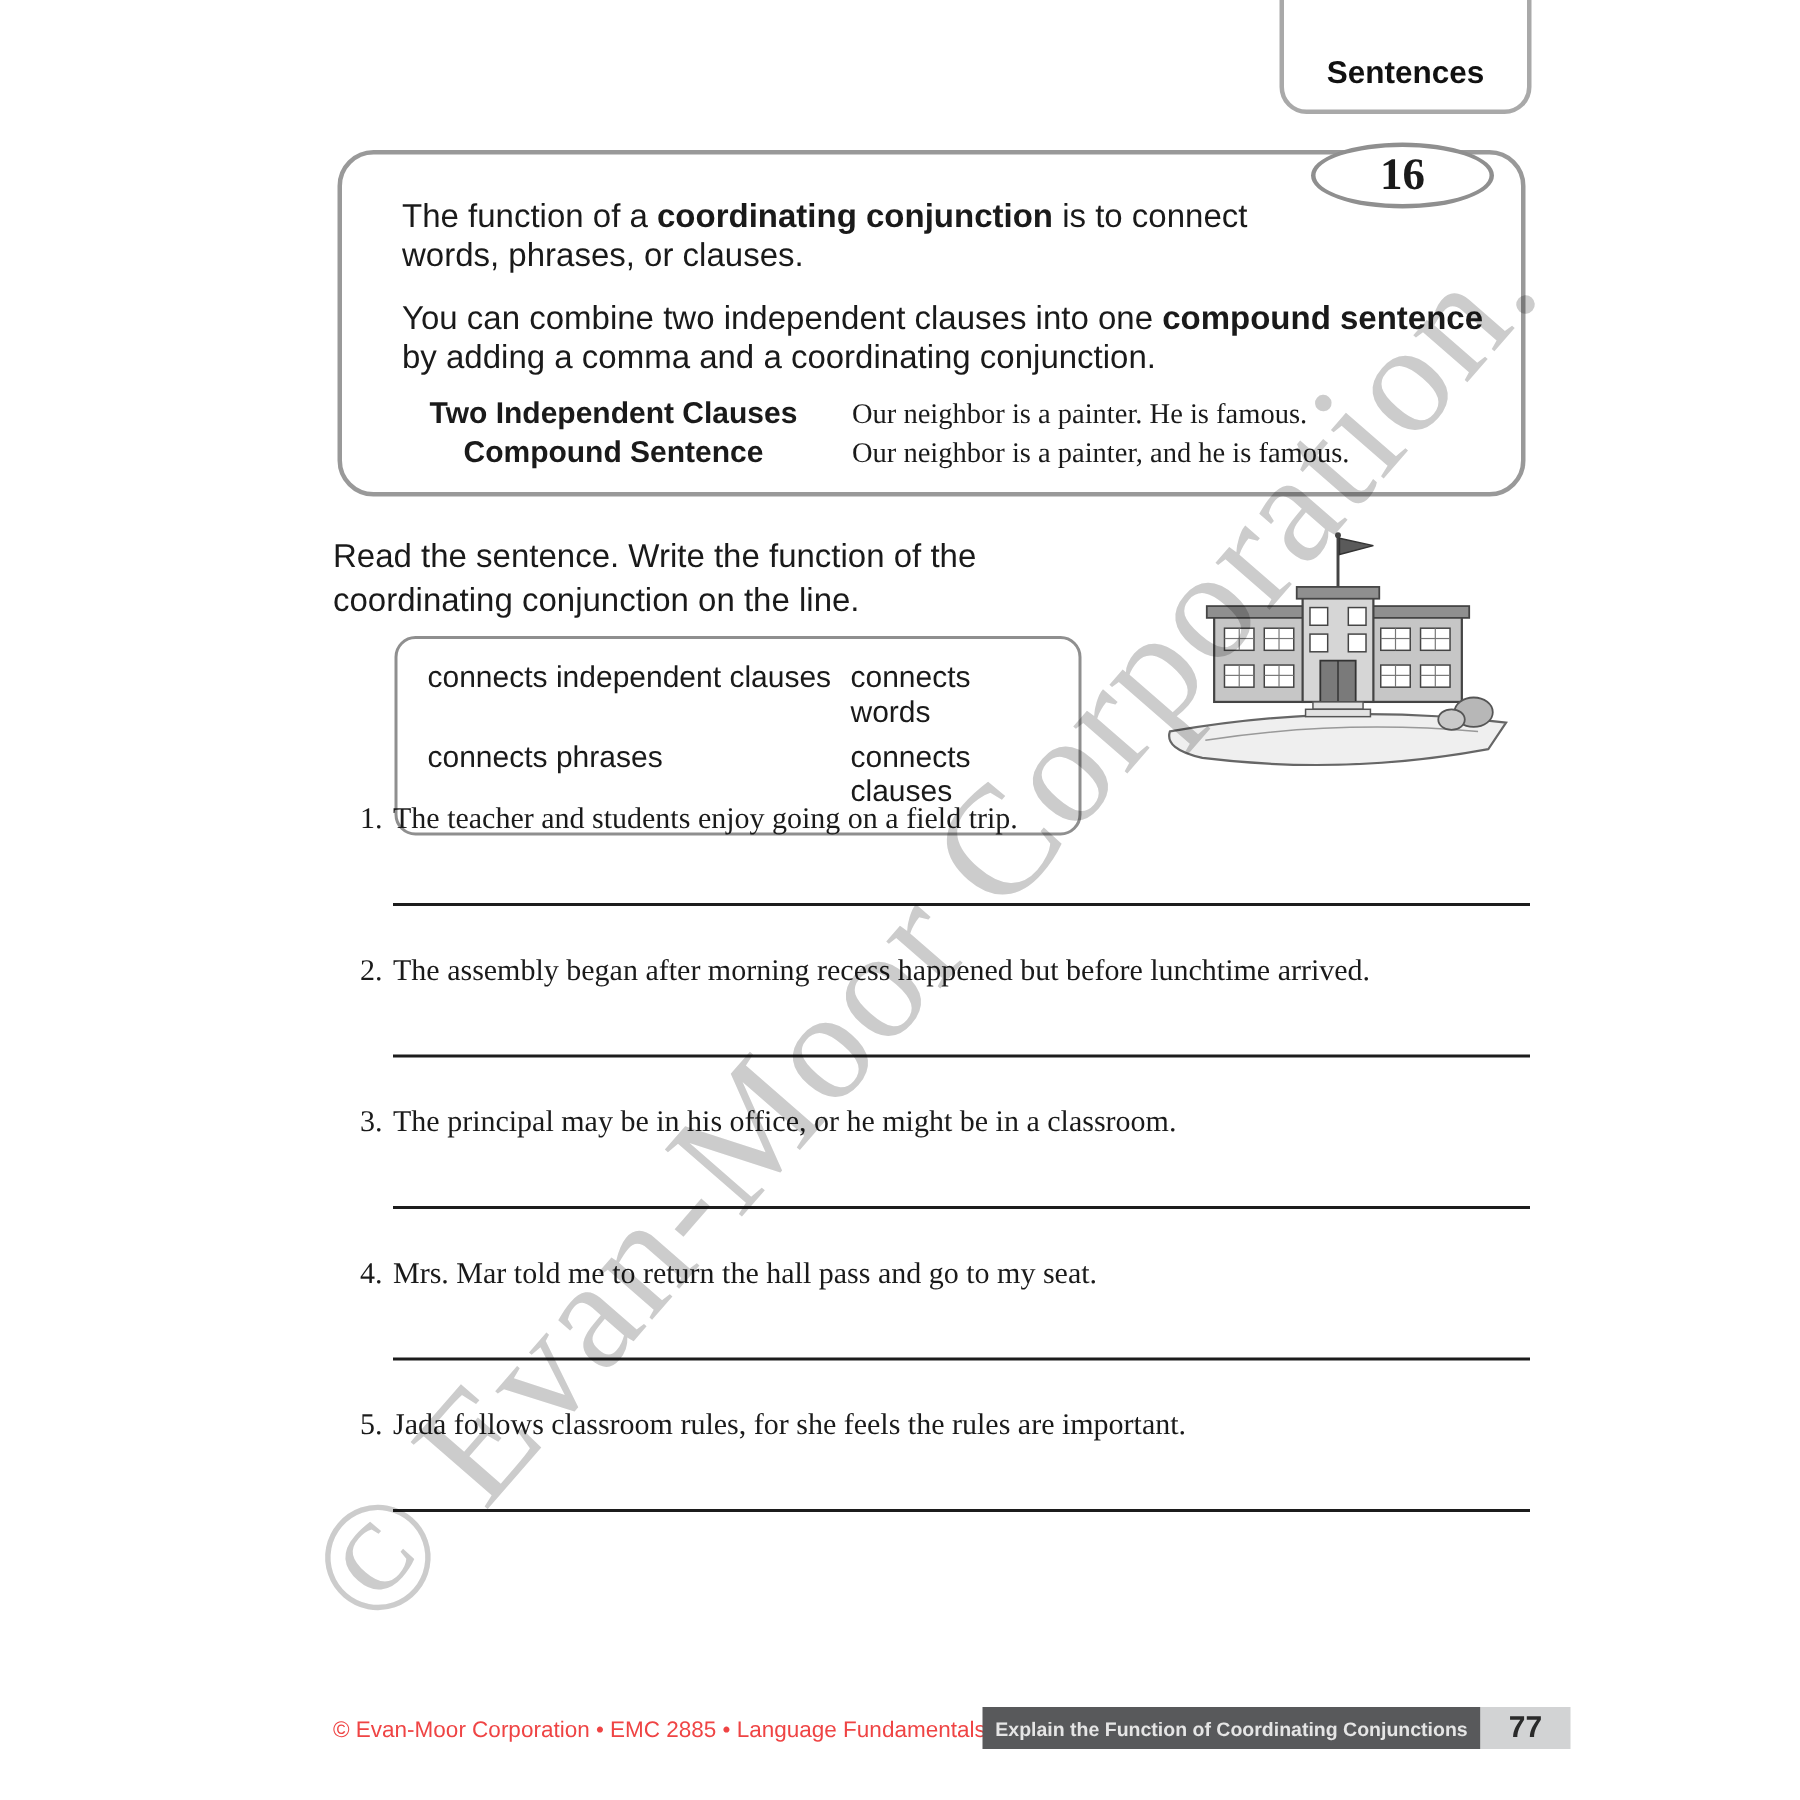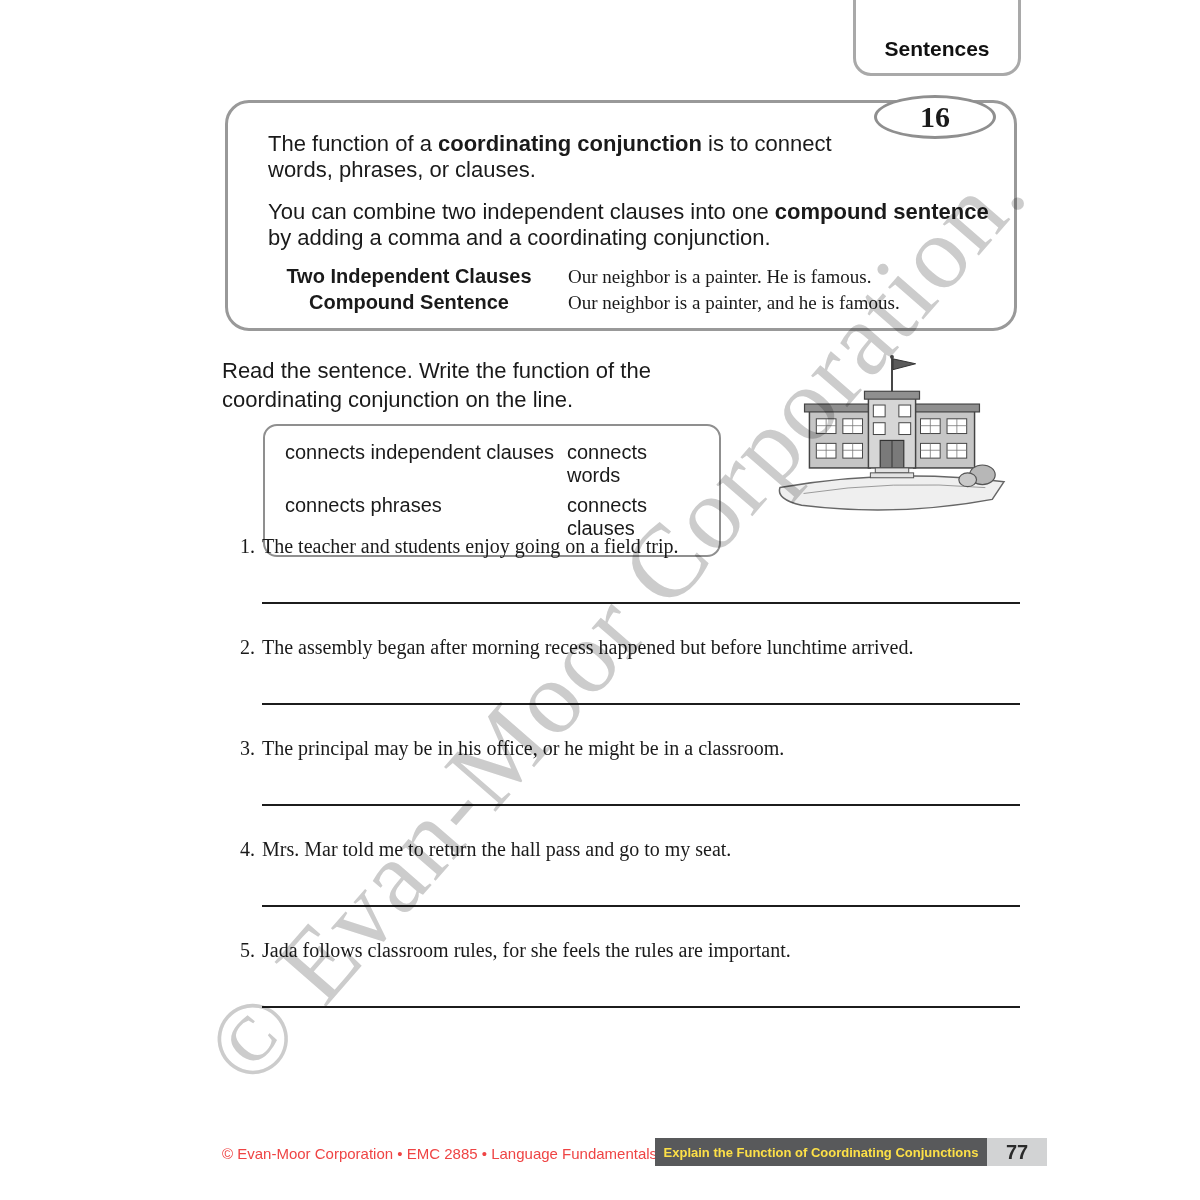--- a/index.html
+++ b/index.html
@@ -86,21 +86,21 @@
     margin:44px 0 0 22px; width:758px; height:0;
     border-bottom:2px solid #1c1c1c;
   }
   
   .footer-left { position:absolute; left:222px; top:1145px; font-size:15px; color:#ef4444; z-index:2; }
   .footer-bar {
     position:absolute; left:655px; top:1138px; width:392px; height:28px;
     display:flex; z-index:2;
   }
   .footer-skill {
-    flex:1; background:#58595b; color:#fde047; font-size:13px; font-weight:700;
+    flex:1; background:#58595b; color:#e5e5e5; font-size:13px; font-weight:700;
     display:flex; align-items:center; justify-content:center;
     padding:0 8px; white-space:nowrap;
   }
   .footer-page {
     flex:0 0 60px; background:#d2d3d4; color:#2a2a2a;
     font-size:20px; font-weight:700;
     display:flex; align-items:center; justify-content:center;
   }
 </style>
 </head>

